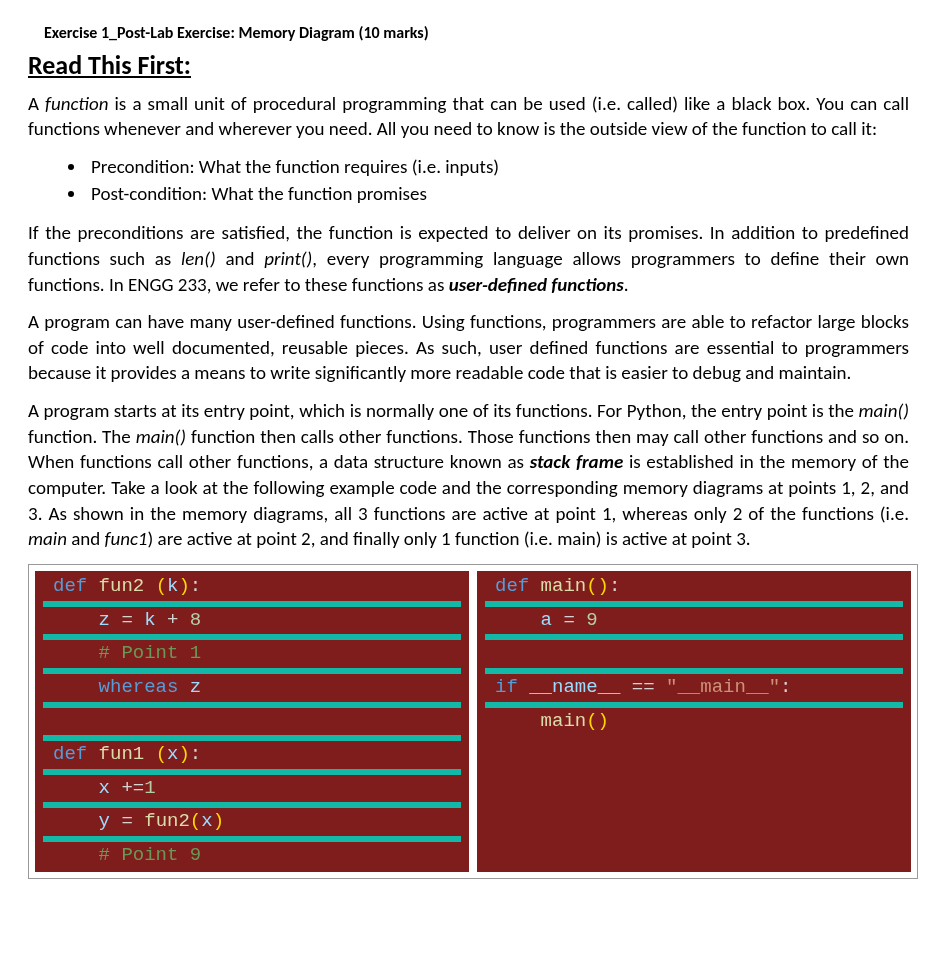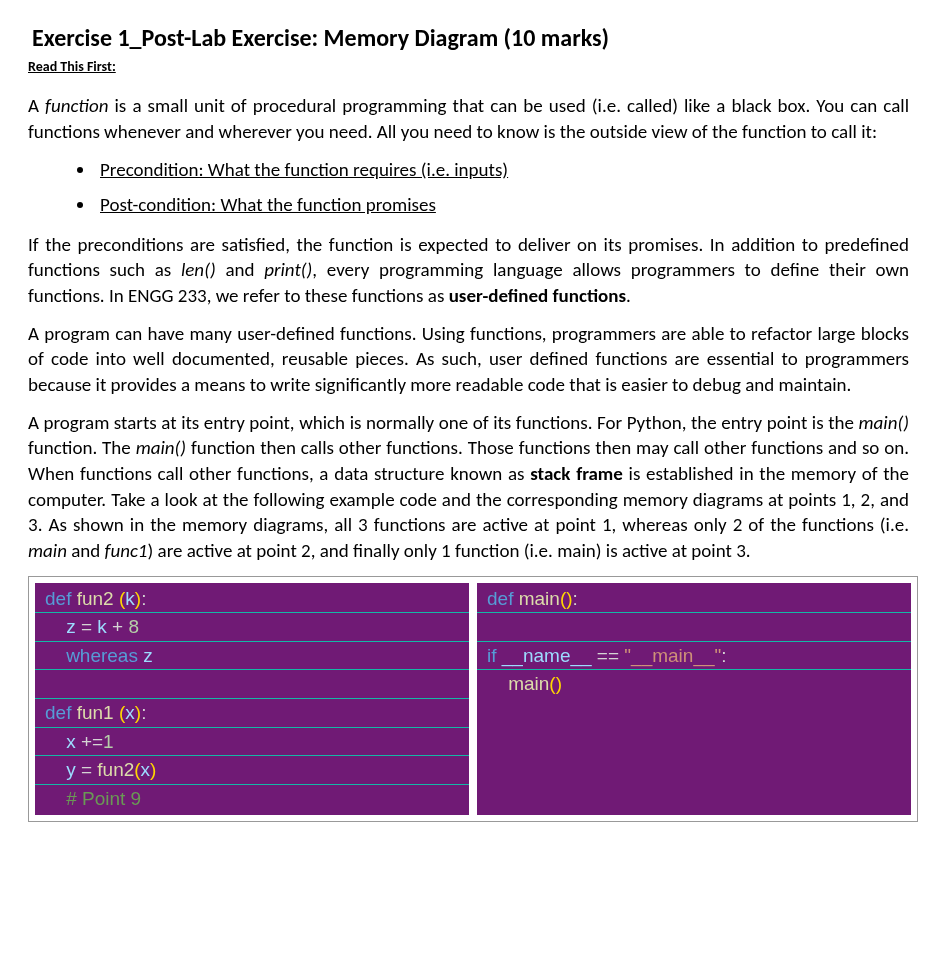--- a/index.html
+++ b/index.html
@@ -7,67 +7,66 @@
     padding: 22px 28px;
     font-family: Calibri, "Segoe UI", Arial, sans-serif;
     font-size: 19px;
     color: #000;
     background: #fff;
     width: 946px;
     box-sizing: border-box;
     line-height: 1.35;
   }
   h1 {
-    font-size: 24px;
+    font-size: 16px;
     font-weight: bold;
-    margin: 0 0 4px 4px;
+    margin: 0 0 4px 16px;
   }
   .read-first {
-    font-size: 14px;
+    font-size: 26px;
     font-weight: bold;
     text-decoration: underline;
-    margin: 2px 0 16px 0;
+    margin: 2px 0 8px 0;
   }
   p {
     margin: 6px 9px 12px 0;
     text-align: justify;
   }
   .italic { font-style: italic; }
-  .bold { font-weight: bold; }
-  .bold-italic { font-weight: bold; }
+  .bold { font-weight: bold; font-style: italic; }
+  .bold-italic { font-weight: bold; font-style: italic; }
   ul {
     margin: 4px 0 14px 0;
     padding-left: 58px;
     list-style: disc;
   }
   ul li {
-    margin: 10px;
+    margin: 1px;
     padding-left: 4px;
-    text-decoration: underline;
   }
   .code-grid {
     display: grid;
     grid-template-columns: 1fr 1fr;
     gap: 8px;
     border: 1px solid #999;
     padding: 6px;
     margin-top: 12px;
   }
   .code-block {
-    background: #701a75;
-    font-family: Liberation Sans, sans-serif;
+    background: #7f1d1d;
+    font-family: Liberation Mono, monospace;
     font-size: 19px;
     line-height: 1.35;
-    padding: 2px 0;
+    padding: 2px 8px;
   }
   .code-line {
     padding: 1px 10px;
     white-space: pre;
     color: #d4d4d4;
-    border-top: 1px solid #14b8a6;
+    border-top: 6px solid #14b8a6;
   }
   .code-line:first-child {
     border-top: none;
   }
   .tok-kw { color: #569cd6; }
   .tok-fn { color: #dcdcaa; }
   .tok-var { color: #9cdcfe; }
   .tok-num { color: #b5cea8; }
   .tok-op { color: #d4d4d4; }
   .tok-cmt { color: #6a9955; }
@@ -96,27 +95,29 @@
 <p>A program can have many user-defined functions. Using functions, programmers are able to refactor large blocks of code into well documented, reusable pieces. As such, user defined functions are essential to programmers because it provides a means to write significantly more readable code that is easier to debug and maintain.</p>
 
 <p>
   <span>A program starts at its entry point, which is normally one of its functions. For Python, the entry point is the </span><span class="italic">main()</span><span> function. The </span><span class="italic">main()</span><span> function then calls other functions. Those functions then may call other functions and so on. When functions call other functions, a data structure known as </span><span class="bold">stack frame</span><span> is established in the memory of the computer. Take a look at the following example code and the corresponding memory diagrams at points 1, 2, and 3. As shown in the memory diagrams, all 3 functions are active at point 1, whereas only 2 of the functions (i.e. </span><span class="italic">main</span><span> and </span><span class="italic">func1</span><span>) are active at point 2, and finally only 1 function (i.e. main) is active at point 3.</span>
 </p>
 
 <div class="code-grid">
   <div class="code-block">
     <div class="code-line"><span class="tok-kw">def </span><span class="tok-fn">fun2 </span><span class="tok-paren">(</span><span class="tok-var">k</span><span class="tok-paren">)</span><span>:</span></div>
     <div class="code-line"><span>    </span><span class="tok-var">z </span><span class="tok-op">= </span><span class="tok-var">k </span><span class="tok-op">+ </span><span class="tok-num">8</span></div>
+    <div class="code-line"><span>    </span><span class="tok-cmt"># Point 1</span></div>
     <div class="code-line"><span>    </span><span class="tok-kw">whereas </span><span class="tok-var">z</span></div>
     <div class="code-line"><span> </span></div>
     <div class="code-line"><span class="tok-kw">def </span><span class="tok-fn">fun1 </span><span class="tok-paren">(</span><span class="tok-var">x</span><span class="tok-paren">)</span><span>:</span></div>
     <div class="code-line"><span>    </span><span class="tok-var">x </span><span class="tok-op">+=</span><span class="tok-num">1</span></div>
     <div class="code-line"><span>    </span><span class="tok-var">y </span><span class="tok-op">= </span><span class="tok-fn">fun2</span><span class="tok-paren">(</span><span class="tok-var">x</span><span class="tok-paren">)</span></div>
     <div class="code-line"><span>    </span><span class="tok-cmt"># Point 9</span></div>
   </div>
 
   <div class="code-block">
     <div class="code-line"><span class="tok-kw">def </span><span class="tok-fn">main</span><span class="tok-paren">()</span><span>:</span></div>
+    <div class="code-line"><span>    </span><span class="tok-var">a </span><span class="tok-op">= </span><span class="tok-num">9</span></div>
     <div class="code-line"><span> </span></div>
     <div class="code-line"><span class="tok-kw">if </span><span class="tok-var">__name__ </span><span class="tok-op">== </span><span class="tok-str">"__main__"</span><span>:</span></div>
     <div class="code-line"><span>    </span><span class="tok-fn">main</span><span class="tok-paren">()</span></div>
   </div>
 </div>
 
 </body></html>

